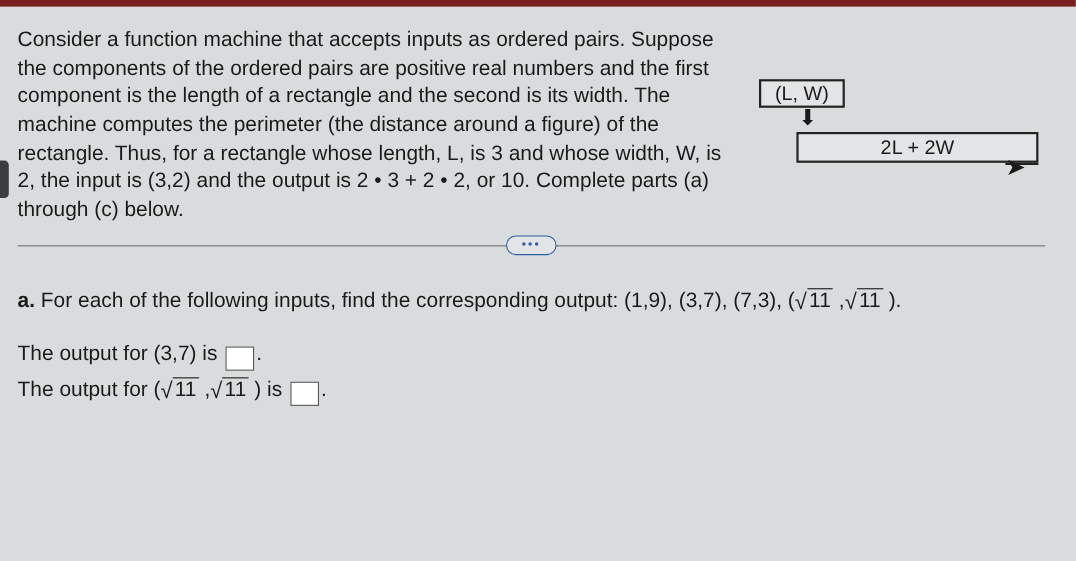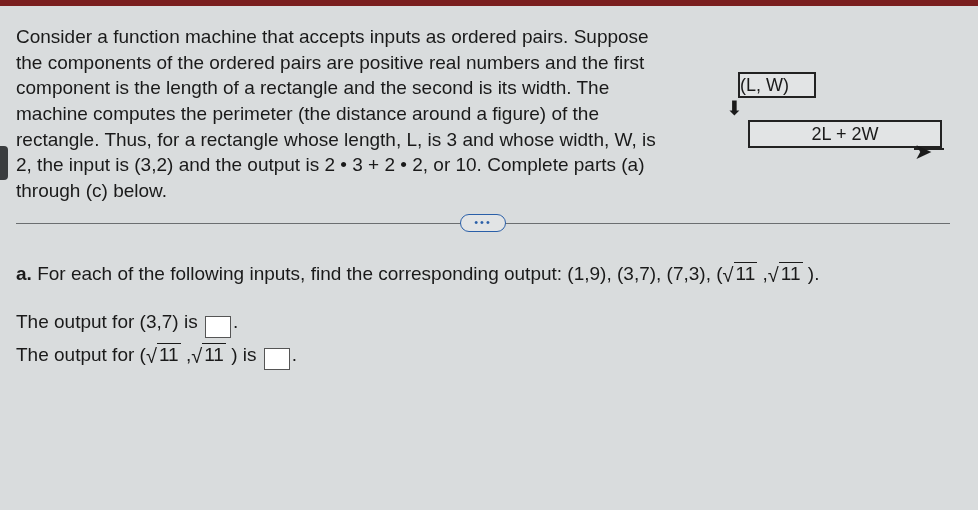--- a/index.html
+++ b/index.html
@@ -26,40 +26,39 @@
     flex: 1;
     position: relative;
     padding-top: 48px;
   }
   .input-box {
     position: absolute;
     top: 48px; left: 22px;
     width: 78px; height: 26px;
     border: 2px solid #222;
     background: #e2e4e5;
+    text-align: center;
     font-size: 18px;
     line-height: 22px;
-    margin-left: 48px;
   }
   .arrow-down {
     position: absolute;
     top: 74px; left: 58px;
     font-size: 20px;
     line-height: 1;
   }
   .func-box {
     position: absolute;
     top: 96px; left: 56px;
-    width: 194px; height: 28px;
+    width: 220px; height: 28px;
     border: 2px solid #222;
     background: #e2e4e5;
     text-align: center;
     font-size: 18px;
     line-height: 24px;
-    margin-left: 24px;
   }
   .out-line {
     position: absolute;
     top: 124px; left: 246px;
     width: 30px; height: 2px;
     background: #222;
   }
   .out-arrow {
     position: absolute;
     top: 128px; left: 246px;

